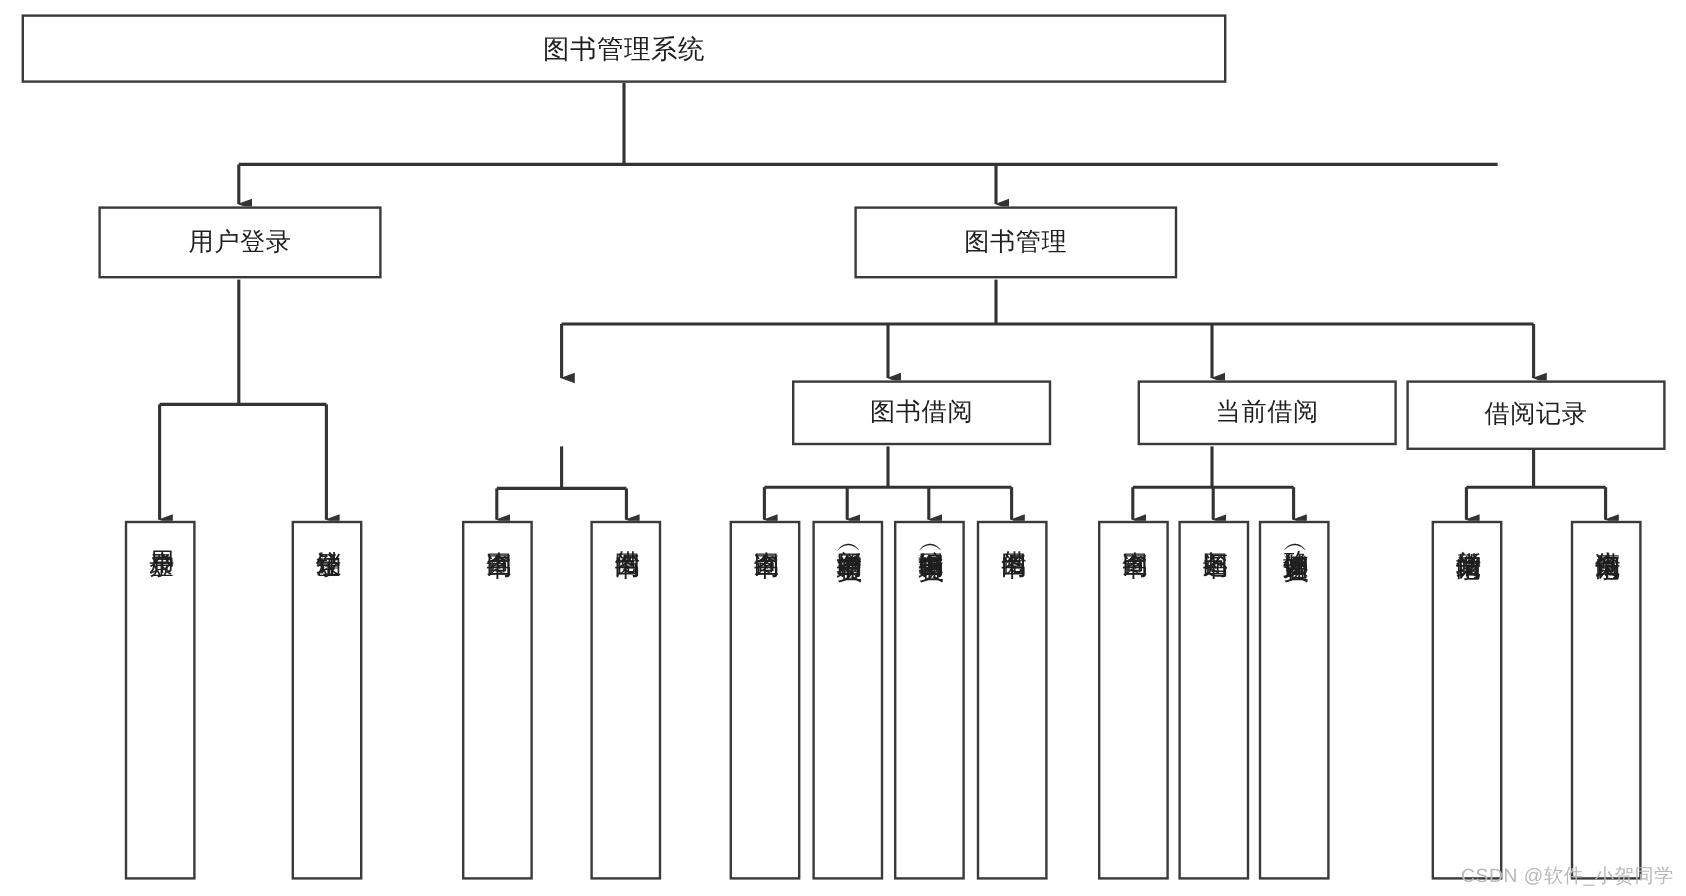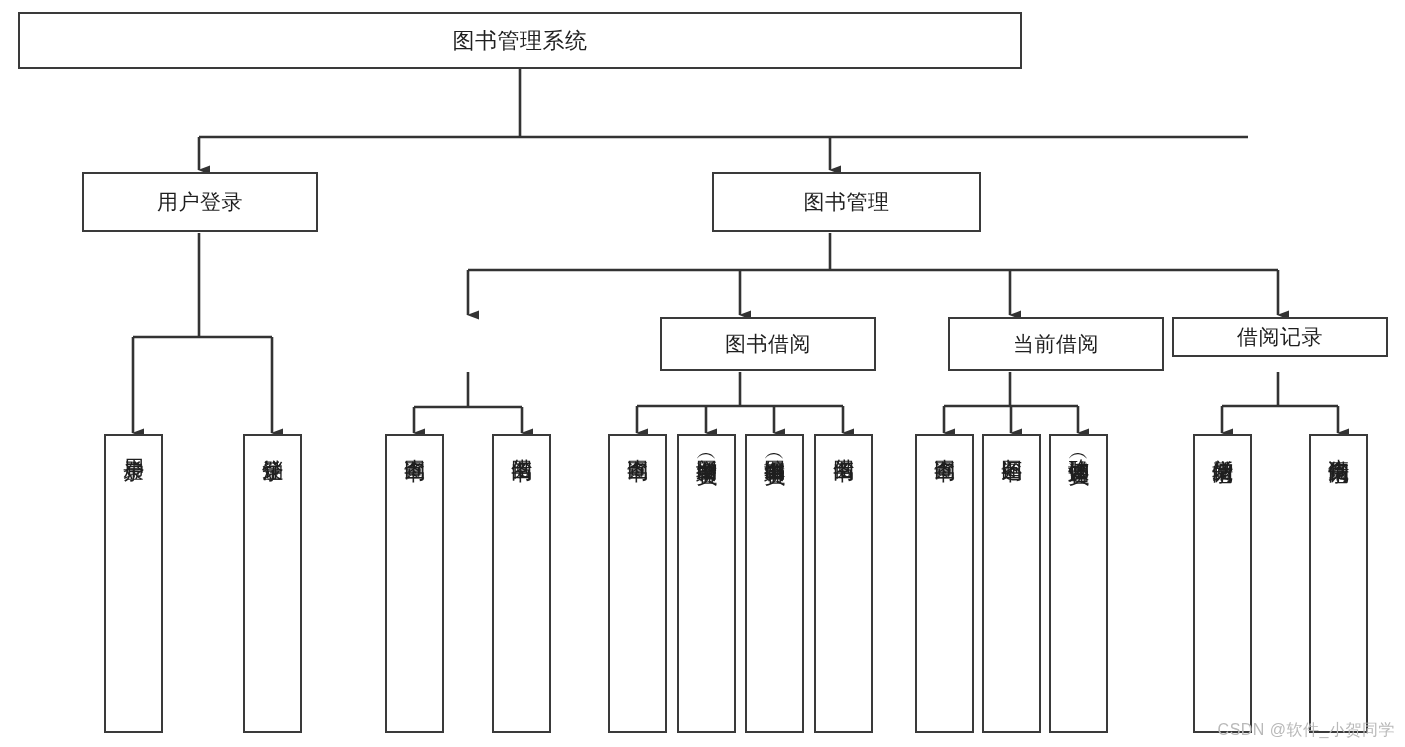--- a/index.html
+++ b/index.html
@@ -144,21 +144,21 @@
   <div class="node horizontal" style="left:712px; top:172px; width:269px; height:60px;">
     <span class="node-label">图书管理</span>
   </div>
 
   <div class="node horizontal" style="left:632px; top:317px; width:216px; height:54px;margin-left:28px;">
     <span class="node-label">图书借阅</span>
   </div>
   <div class="node horizontal" style="left:902px; top:317px; width:216px; height:54px;margin-left:46px;">
     <span class="node-label">当前借阅</span>
   </div>
-  <div class="node horizontal" style="left:1172px; top:317px; width:216px; height:40px;">
+  <div class="node horizontal" style="left:1172px; top:317px; width:216px; height:58px;">
     <span class="node-label">借阅记录</span>
   </div>
 
   <div class="node vertical" style="left:104px; top:434px; width:59px; height:299px;">
     <span class="node-label">用户登录</span>
   </div>
   <div class="node vertical" style="left:243px; top:434px; width:59px; height:299px;">
     <span class="node-label">注销登录</span>
   </div>
 

